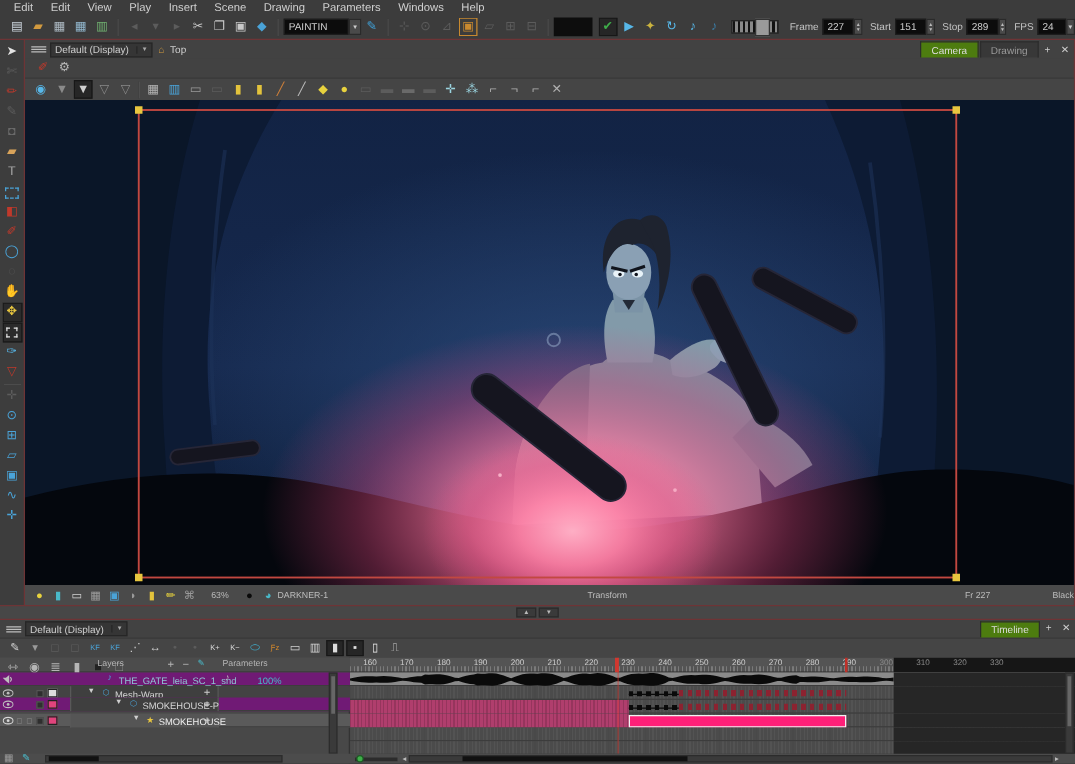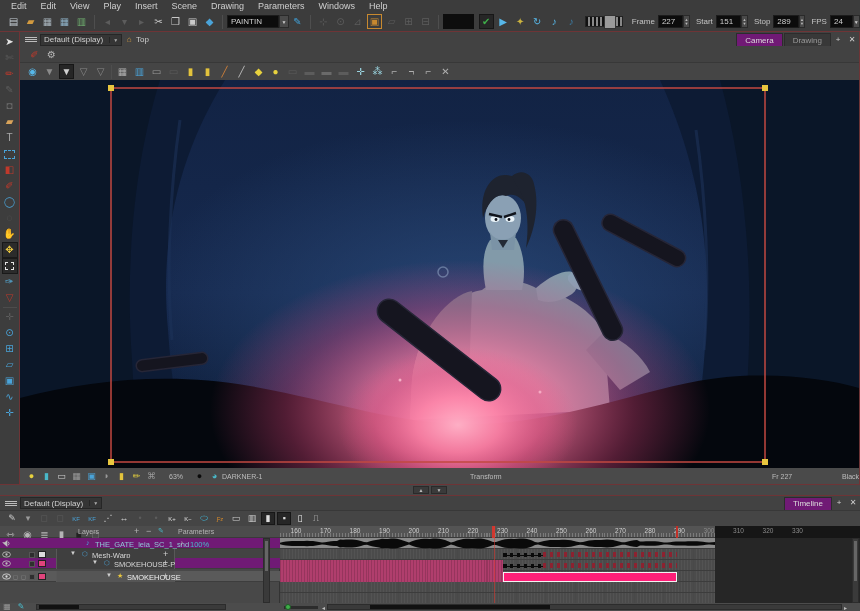--- a/index.html
+++ b/index.html
@@ -47,21 +47,21 @@
 
   
   #camera-panel { left:19px; top:32px; width:841px; height:452px; background:#424242; border-left:1px solid #6e3436; border-right:1px solid #6e3436; }
   #cam-top { height:15px; display:flex; align-items:center; padding-left:2px; background:#424242; }
   .hamburger { width:12px; height:11px; display:flex; flex-direction:column; justify-content:center; gap:1px; margin:0 3px; }
   .hamburger i { display:block; height:1px; background:#bdbdbd; }
   .display-dd { background:#353535; border:1px solid #262626; height:12px; display:flex; align-items:center; font-size:8px; color:#d0d0d0; padding:0 3px; }
   .display-dd .arr { margin-left:6px; font-size:5px; color:#aaa; border-left:1px solid #262626; padding-left:3px; }
   #cam-tabs { margin-left:auto; display:flex; align-items:center; height:15px; }
   .tab { height:13px; display:flex; align-items:center; padding:0 8px; font-size:8px; background:#383838; color:#9a9a9a; border:1px solid #2c2c2c; border-bottom:none; margin-left:1px; }
-  .tab.active { background:#701a75; color:#ddd; }
+  .tab.active { background:#4d7c0f; color:#ddd; }
   #cam-subrow { height:15px; display:flex; align-items:center; padding-left:6px; }
   #cam-toolbar { height:18px; display:flex; align-items:center; background:#454545; border-top:1px solid #383838; padding-left:4px; }
   #viewport { position:relative; width:839px; height:388px; background:#000; overflow:hidden; }
   #cam-status { height:16px; background:#4a4a4a; display:flex; align-items:center; padding:0 4px; position:relative; }
   #cam-status .icon { width:13px; height:13px; font-size:9px; }
 
   
   #splitter { left:0; top:484px; width:860px; height:12px; background:#474747; border-top:1px solid #6e3436; border-bottom:1px solid #6e3436; display:flex; align-items:center; justify-content:center; gap:2px; }
   #splitter .sbtn { width:16px; height:8px; background:#3a3a3a; border:1px solid #2a2a2a; color:#bbb; font-size:5px; display:flex; align-items:center; justify-content:center; }
 
@@ -472,21 +472,21 @@
         </div>
 
         <div class="lrow" style="top:12px">
           <svg class="eye-ic" viewBox="0 0 10 8">
               <polygon points="0,2.5 3,2.5 6,0 6,8 3,5.5" fill="#bdbdbd"></polygon>
               <path d="M7,2 Q9,4 7,6" stroke="#bdbdbd" fill="none" stroke-width="1"></path>
             </svg>
           <span class="ltype" style="left:86px;color:#4aa3d8;font-size:7px">♪</span>
           <span class="lname" style="left:95px;color:#8fc6d4">THE_GATE_leia_SC_1_snd</span>
           <span class="ltype" style="left:180px;color:#bdbdbd;font-size:7px">♪</span>
-          <span class="lname" style="left:190px;color:#49b8c8">100%</span>
+          <span class="lname" style="left:206px;color:#49b8c8">100%</span>
         </div>
 
         <div class="lrow alt" style="top:23px">
           <svg class="eye-ic" viewBox="0 0 10 8">
               <ellipse cx="5" cy="4" rx="4.5" ry="3" fill="none" stroke="#bdbdbd"></ellipse>
               <circle cx="5" cy="4" r="1.3" fill="#bdbdbd"></circle>
             </svg>
           <span class="chk"></span>
           <span class="swatch" style="background:#dcdcdc"></span>
           <span class="namebox"></span>

